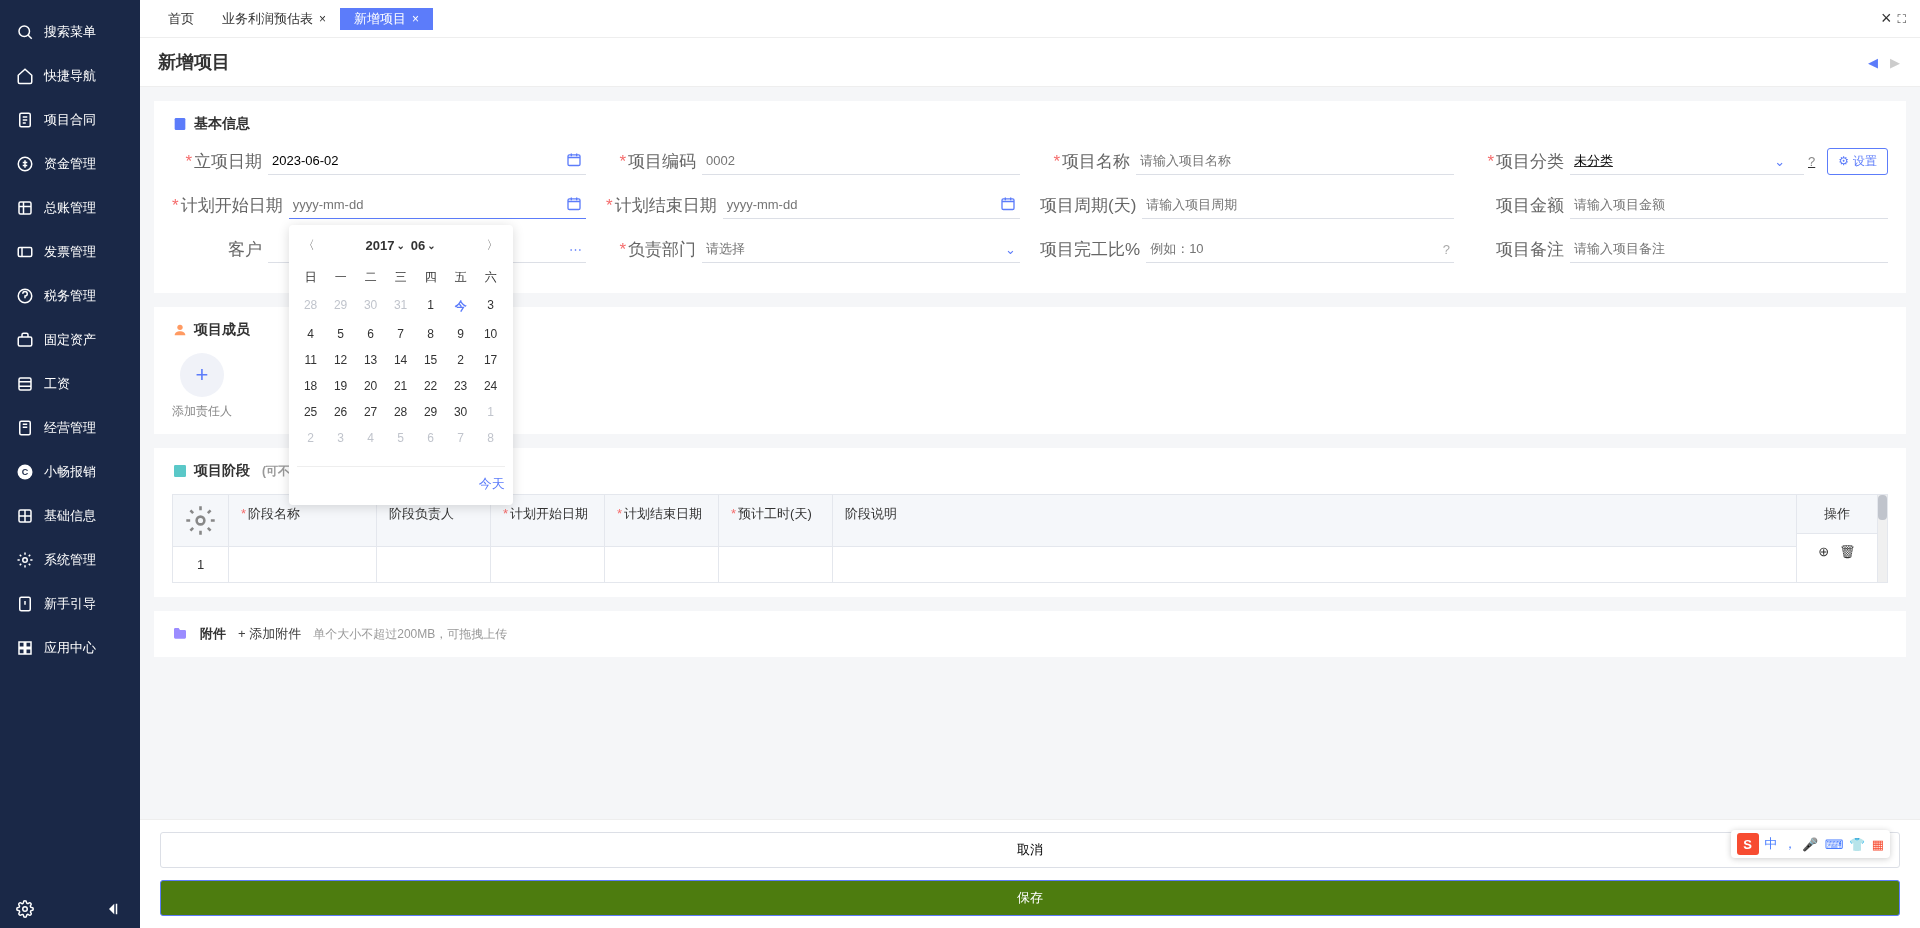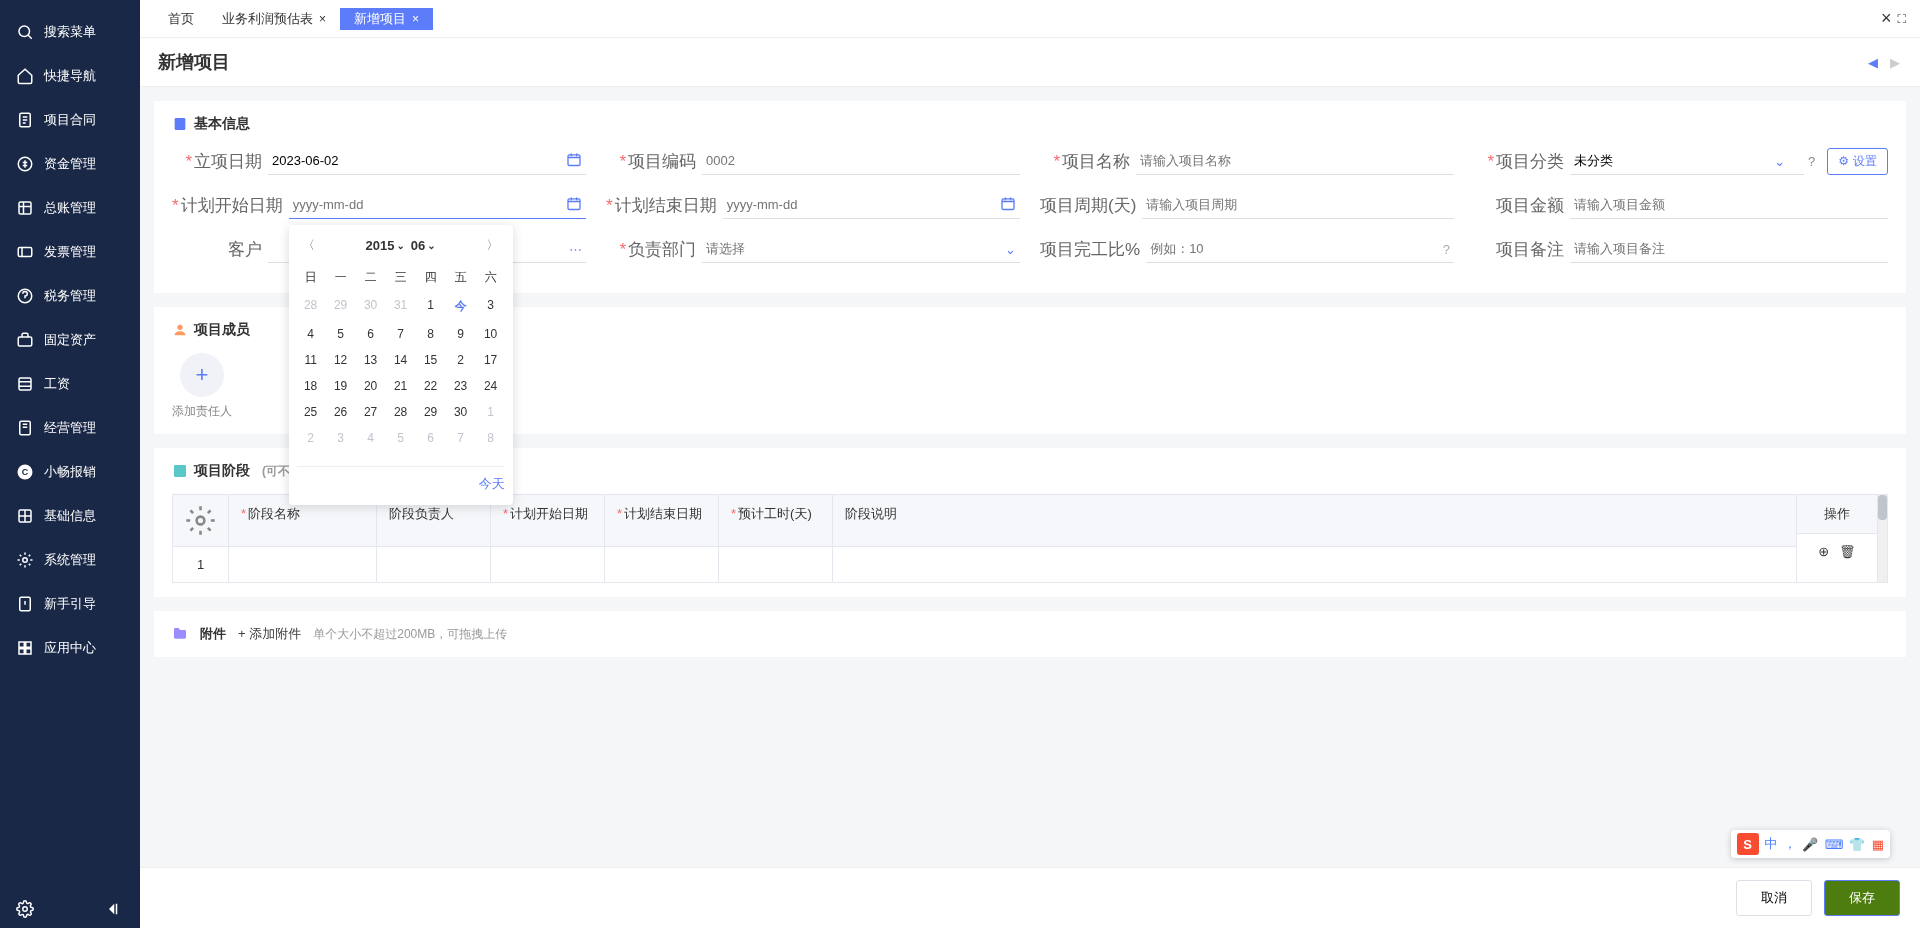--- a/index.html
+++ b/index.html
@@ -35,21 +35,21 @@
 .content { flex: 1; overflow: auto; padding: 14px; display: flex; flex-direction: column; gap: 14px; }
 .card { background: #fff; padding: 14px 18px; }
 .section-title { display: flex; align-items: center; gap: 6px; font-size: 14px; font-weight: 600; margin-bottom: 14px; }
 .section-icon { width: 16px; height: 16px; display: inline-flex; }
 
 
 .form-row { display: flex; gap: 20px; margin-bottom: 16px; }
 .form-field { flex: 1; display: flex; align-items: center; gap: 6px; }
 .form-label { min-width: 90px; text-align: right; font-size: 17px; color: #666; }
 .required::before { content: "*"; color: #f56c6c; margin-right: 2px; }
-.form-input-wrap { flex: 1; position: relative; }
+.form-input-wrap { flex: 1; position: relative; text-decoration: underline; }
 .form-input { width: 100%; border: none; border-bottom: 1px solid #dcdfe6; padding: 6px 26px 6px 4px; font-size: 13px; outline: none; }
 .input-icon { position: absolute; right: 4px; top: 50%; transform: translateY(-50%); color: #5c7cfa; cursor: pointer; }
 .input-icon.gray { color: #aaa; }
 .config-btn { border: 1px solid #5c7cfa; color: #5c7cfa; padding: 4px 10px; border-radius: 3px; cursor: pointer; font-size: 12px; margin-left: 6px; display: inline-flex; align-items: center; gap: 4px; }
 .help-icon { margin-left: 4px; color: #888; cursor: pointer; }
 
 
 .date-picker { position: absolute; top: 34px; left: 0; width: 224px; background: #fff; box-shadow: 0 2px 12px rgba(0,0,0,0.15); z-index: 100; border-radius: 4px; padding: 8px; }
 .dp-header { display: flex; align-items: center; justify-content: space-between; padding: 4px 6px; }
 .dp-nav { cursor: pointer; color: #666; font-size: 12px; }
@@ -92,21 +92,21 @@
 .scrollbar { width: 10px; background: #f0f0f0; border-left: 1px solid #e4e7ed; }
 .scrollbar-thumb { width: 100%; height: 25px; background: #c0c4cc; border-radius: 4px; }
 .op-icons { display: flex; justify-content: center; gap: 10px; }
 
 
 .attach-row { display: flex; align-items: center; gap: 12px; }
 .attach-add { color: #404040; cursor: pointer; }
 .attach-hint { color: #999; font-size: 12px; }
 
 
-.footer { background: #fff; padding: 12px 20px; display: flex; justify-content: flex-end; gap: 12px; border-top: 1px solid #eee; }
+.footer { background: #fff; padding: 12px 20px; display: flex; justify-content: flex-end; gap: 12px; border-top: 1px solid #eee; flex-direction: column; }
 .btn { padding: 8px 24px; border-radius: 3px; cursor: pointer; font-size: 13px; border: 1px solid #dcdfe6; background: #fff; }
 .btn.primary { background: #4d7c0f; color: #fff; border-color: #5c7cfa; }
 
 
 .ime-bar { position: fixed; right: 30px; bottom: 70px; display: flex; align-items: center; gap: 6px; padding: 3px 6px; background: #fff; border-radius: 4px; box-shadow: 0 1px 6px rgba(0,0,0,0.2); font-size: 13px; }
 .ime-logo { width: 22px; height: 22px; background: #f74c31; color: #fff; border-radius: 3px; display: flex; align-items: center; justify-content: center; font-weight: bold; }
 .ime-item { color: #4a7dff; }
 
 svg { width: 100%; height: 100%; }
 </style>
@@ -357,21 +357,21 @@
               <span class="input-icon"><svg width="16" height="16" viewBox="0 0 24 24" fill="none" stroke="currentColor" stroke-width="2">
                     <rect x="3" y="5" width="18" height="16" rx="2"></rect>
                     <path d="M3 9h18M8 3v4M16 3v4"></path>
                   </svg></span>
               
               <div class="date-picker">
                 <div class="dp-header">
                   <span class="dp-nav">〈</span>
                   <div class="dp-select">
                     <span class="dp-sel">
-                        <span>2015</span>
+                        <span>2017</span>
                         <span style="font-size:10px;">⌄</span>
                       </span>
                     <span class="dp-sel">
                         <span>06</span>
                         <span style="font-size:10px;">⌄</span>
                       </span>
                   </div>
                   <span class="dp-nav">〉</span>
                 </div>
                 <div class="dp-grid" id="dp-grid">

